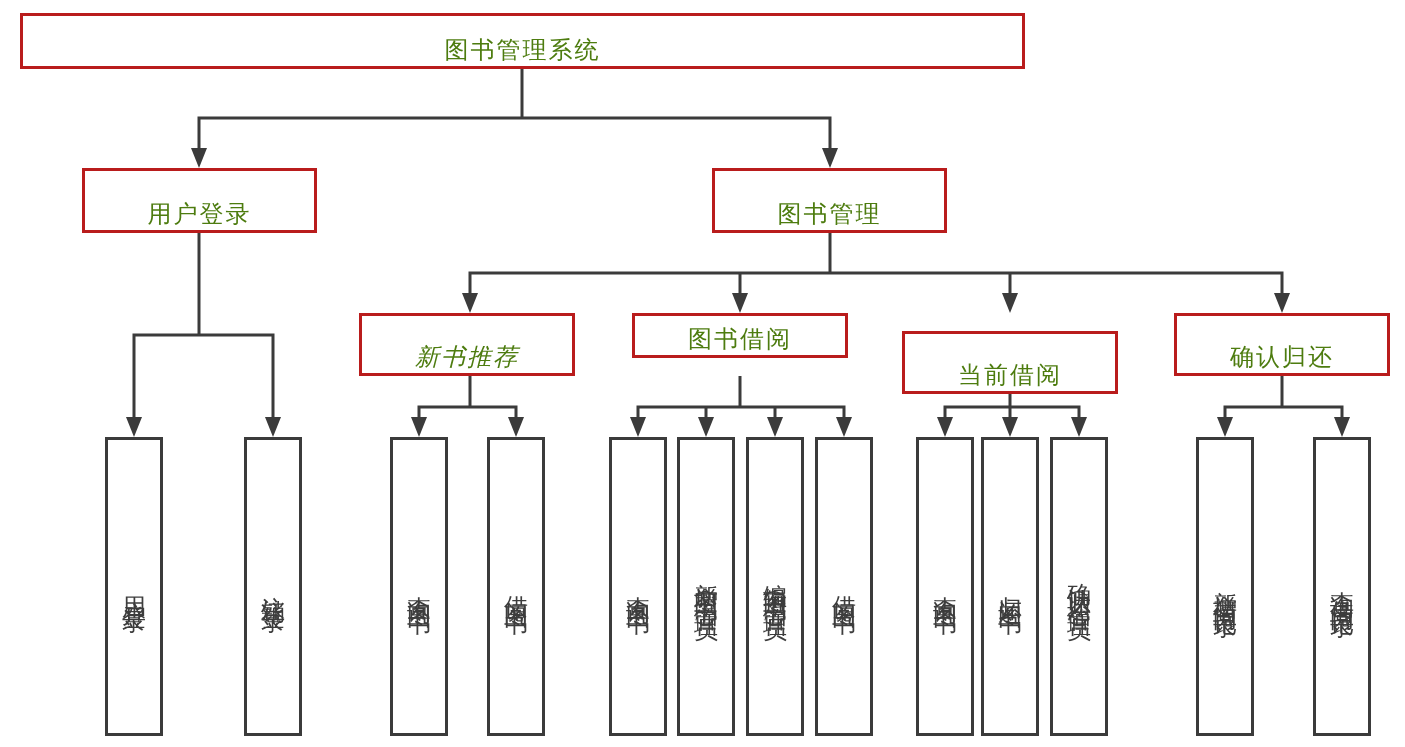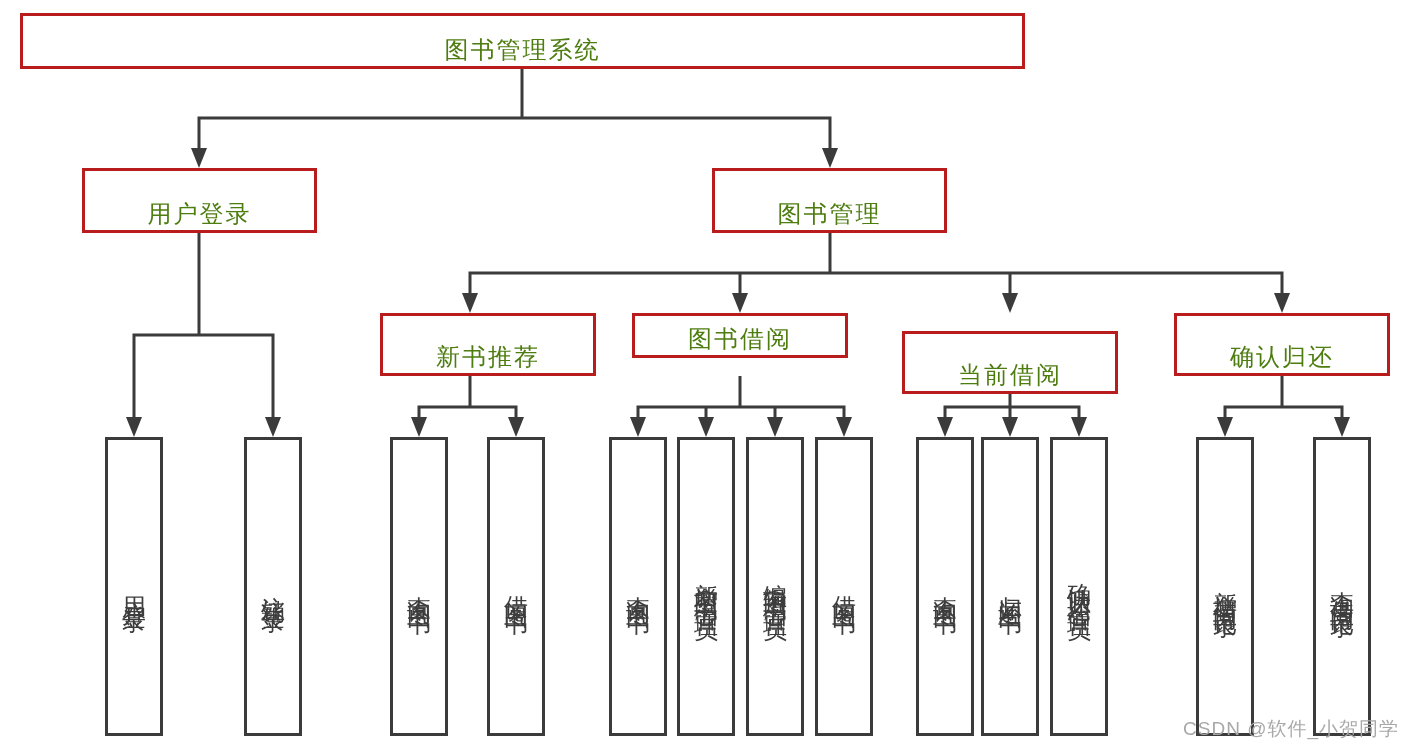--- a/index.html
+++ b/index.html
@@ -57,21 +57,21 @@
     letter-spacing: 5px;
     line-height: 1;
     white-space: nowrap;
   }
   
   .n-root   { left: 20px;  top: 13px;  width: 1005px; height: 56px; }
   
   .n-login  { left: 82px;  top: 168px; width: 235px; height: 65px; }
   .n-mgmt   { left: 712px; top: 168px; width: 235px; height: 65px; }
   
-  .n-newbook { left: 380px;  top: 313px; width: 216px; height: 63px; }
+  .n-newbook { left: 359px;  top: 313px; width: 216px; height: 63px; font-style: italic; }
   .n-borrow  { left: 632px;  top: 313px; width: 216px; height: 45px; }
   .n-current { left: 902px;  top: 331px; width: 216px; height: 63px; }
   .n-records { left: 1174px; top: 313px; width: 216px; height: 63px; }
   
   .lf-1a { left: 105px;  }
   .lf-1b { left: 244px;  }
   .lf-2a { left: 390px;  }
   .lf-2b { left: 487px;  }
   .lf-3a { left: 609px;  }
   .lf-3b { left: 677px;  }
@@ -218,15 +218,14 @@
     <span class="vtext">确认归还（管理员）</span>
   </div>
 
   <div class="leaf lf-5a">
     <span class="vtext">新增借阅记录</span>
   </div>
   <div class="leaf lf-5b">
     <span class="vtext">查询借阅记录</span>
   </div>
 
-  <div class="watermark">CSDN @软件_小贺同学</div>
 
 </div>
 
 </body></html>

